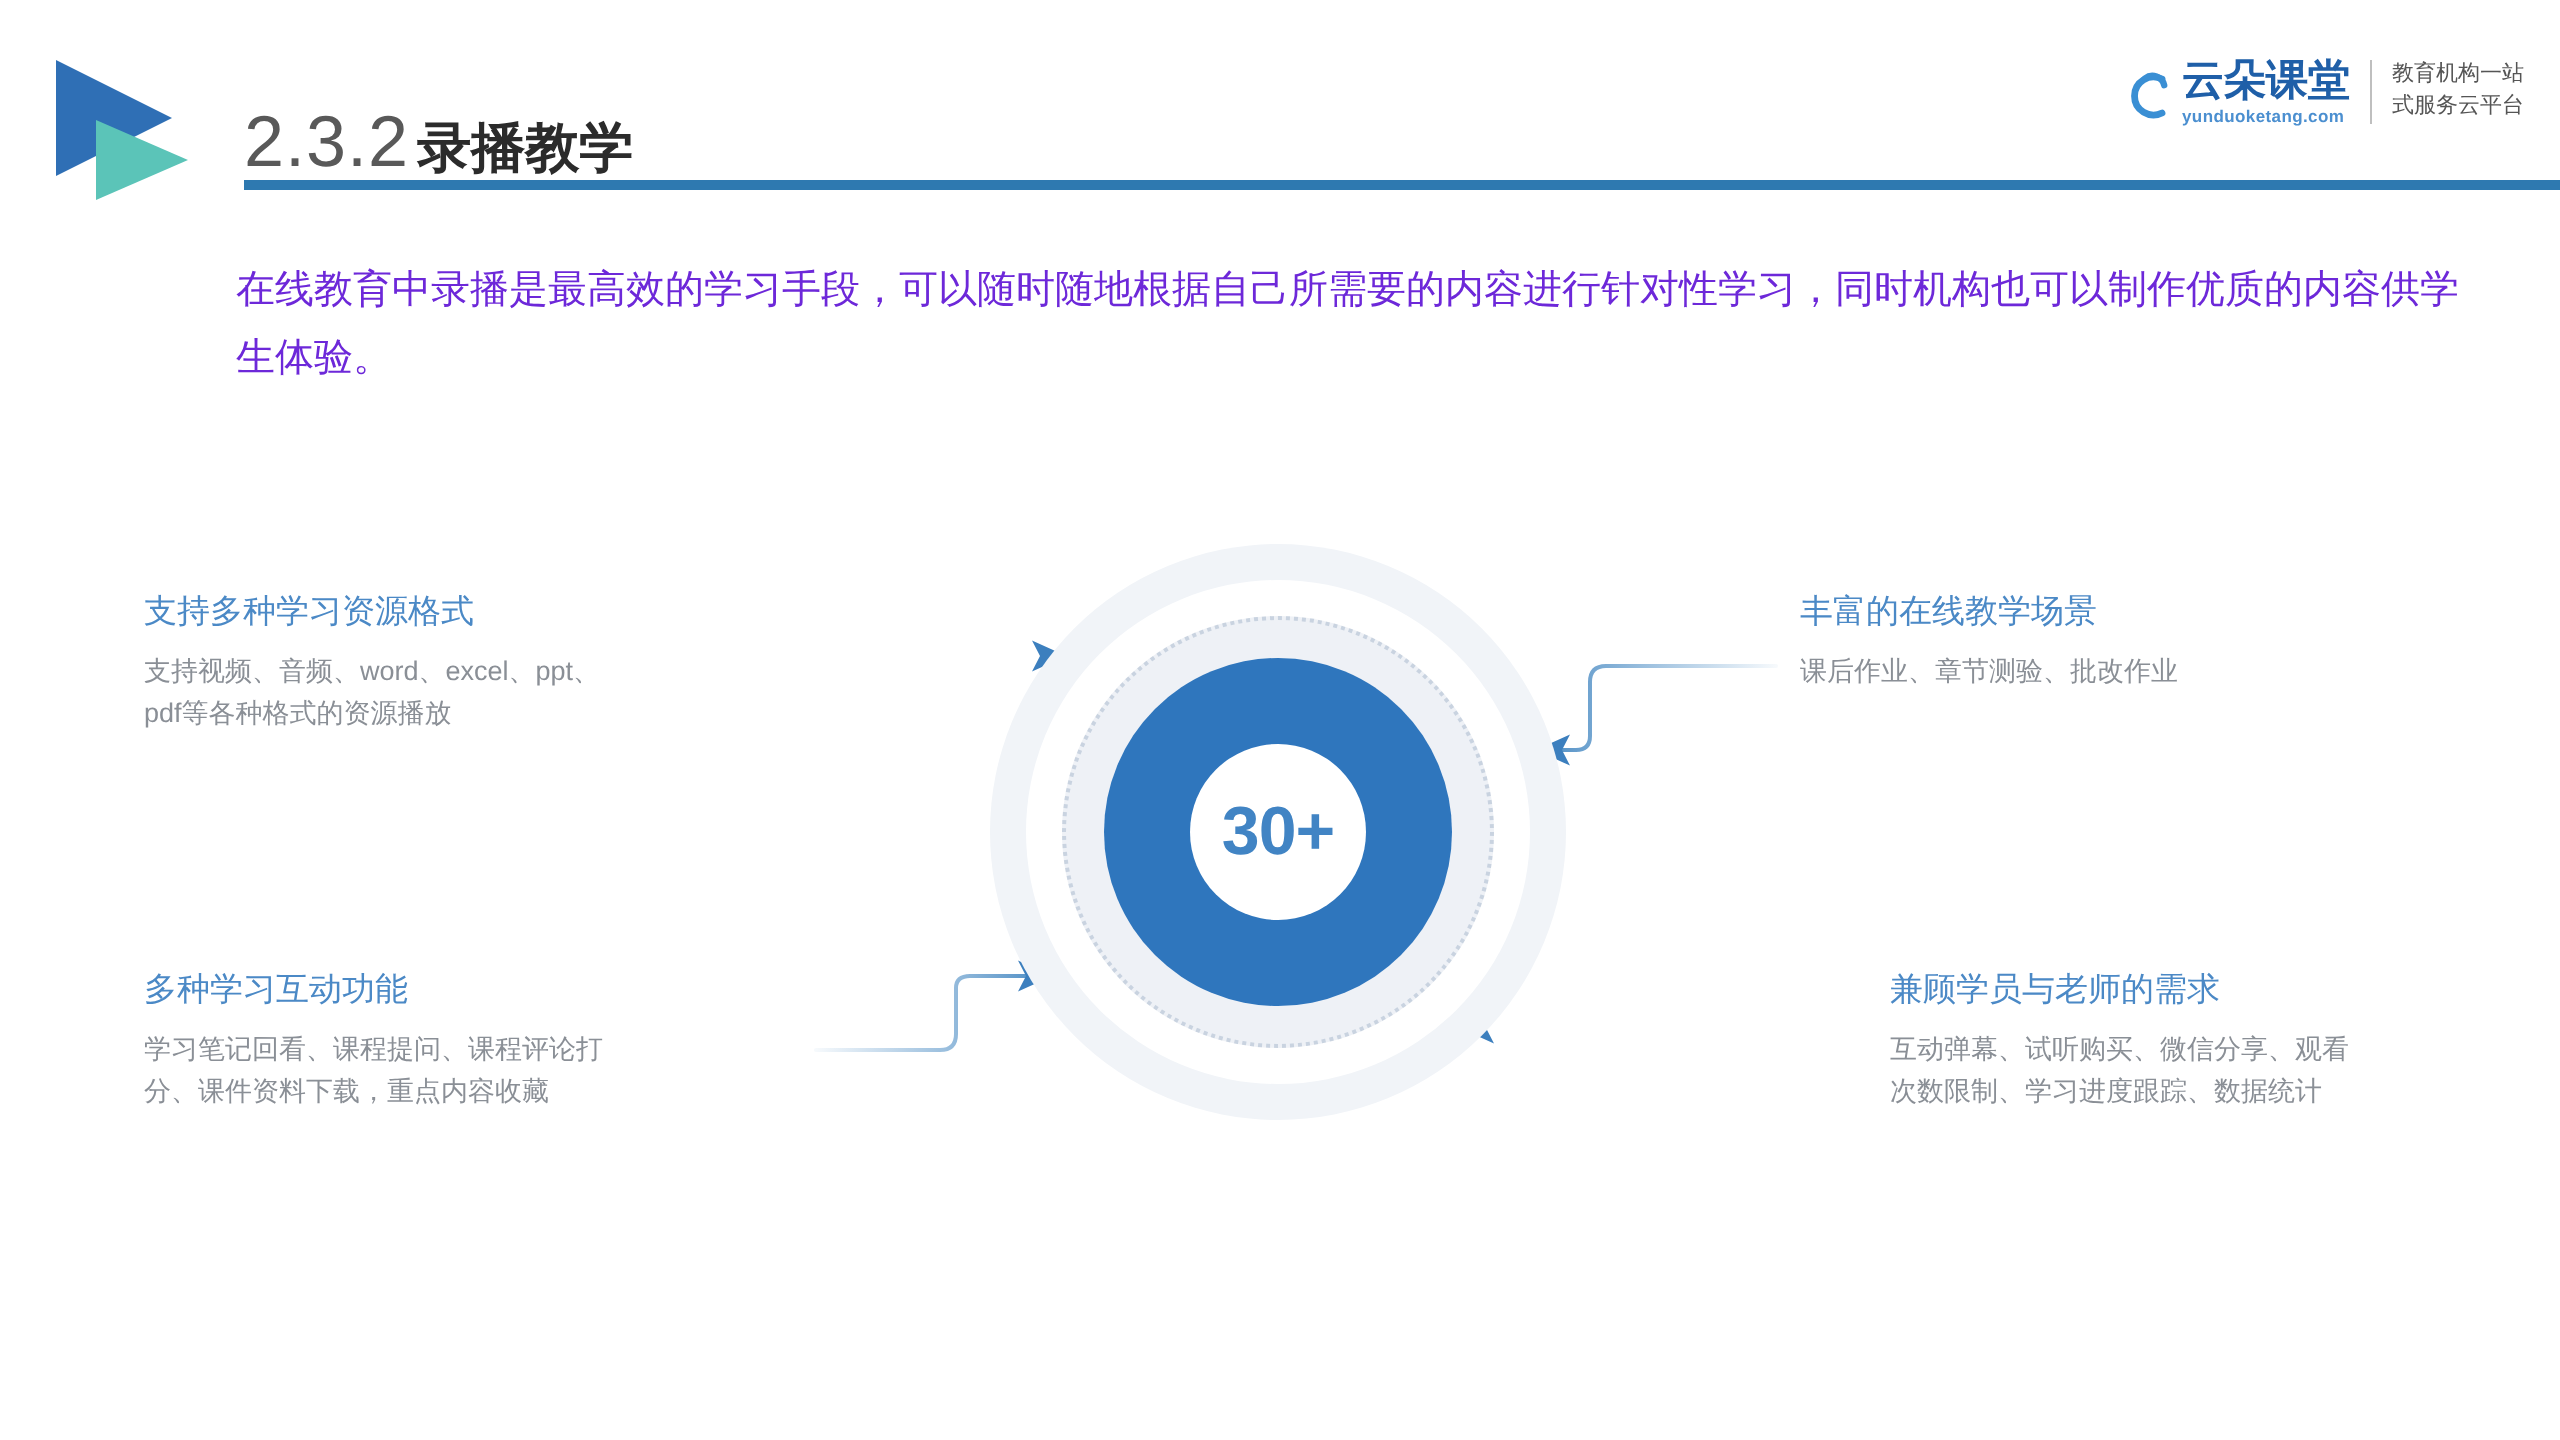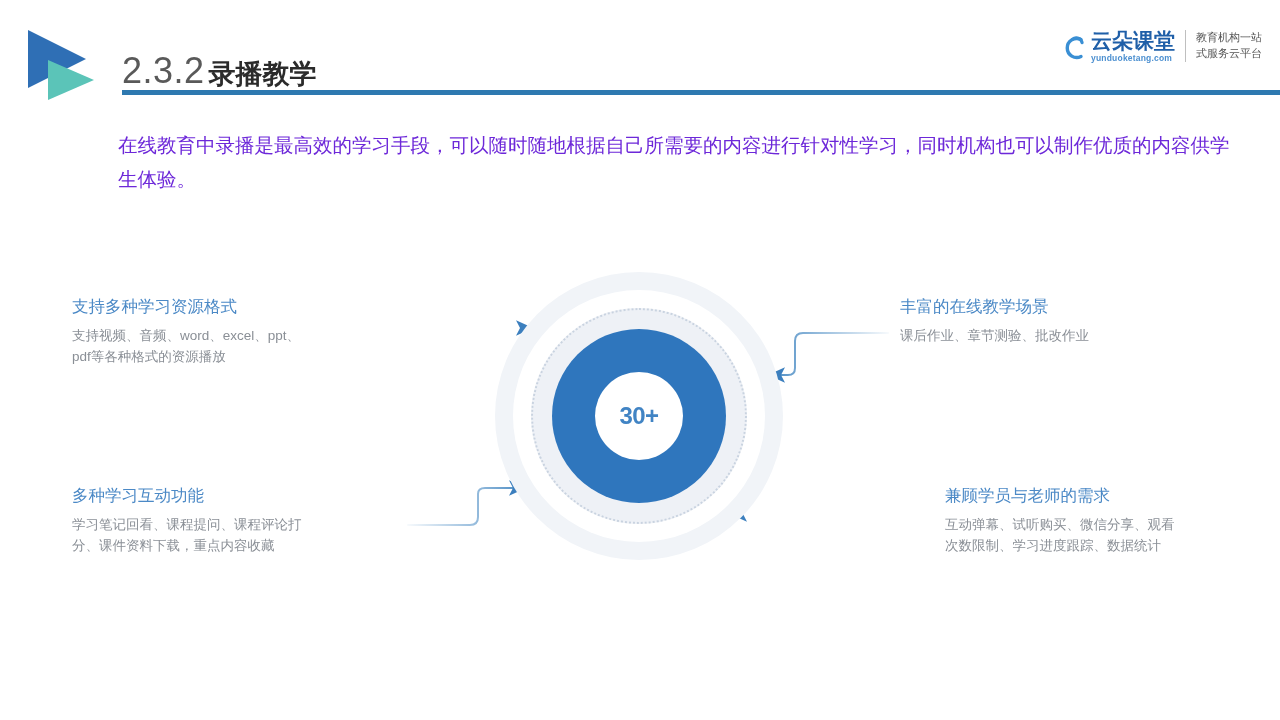--- a/index.html
+++ b/index.html
@@ -67,21 +67,21 @@
   #ring-blue {
     position:absolute; left:57px; top:57px; width:174px; height:174px;
     border-radius:50%; background:#2f76bd;
   }
   #ring-core {
     position:absolute; left:100px; top:100px; width:88px; height:88px;
     border-radius:50%; background:#ffffff;
     display:flex; align-items:center; justify-content:center;
   }
   #hub-value {
-    font-size:24px; font-weight:bold; color:#4184c4; letter-spacing:-0.5px;
+    font-size:34px; font-weight:bold; color:#4184c4; letter-spacing:-0.5px;
   }
 
   
   .callout { position:absolute; }
   .callout .c-title {
     font-size:16.5px; color:#4b89c6; font-weight:400; line-height:1.35; white-space:nowrap;
   }
   .callout .c-desc {
     font-size:13.5px; color:#8a8f96; line-height:1.55; margin-top:9px;
   }

